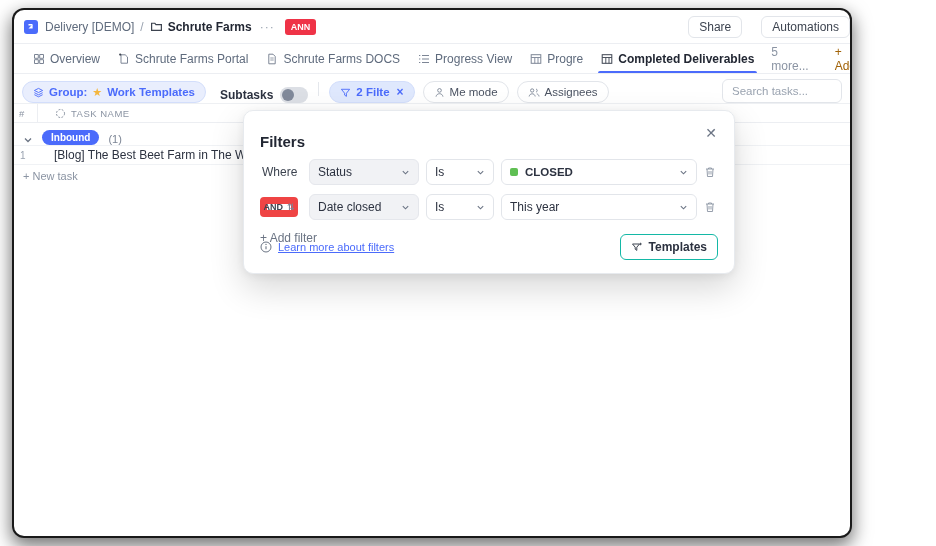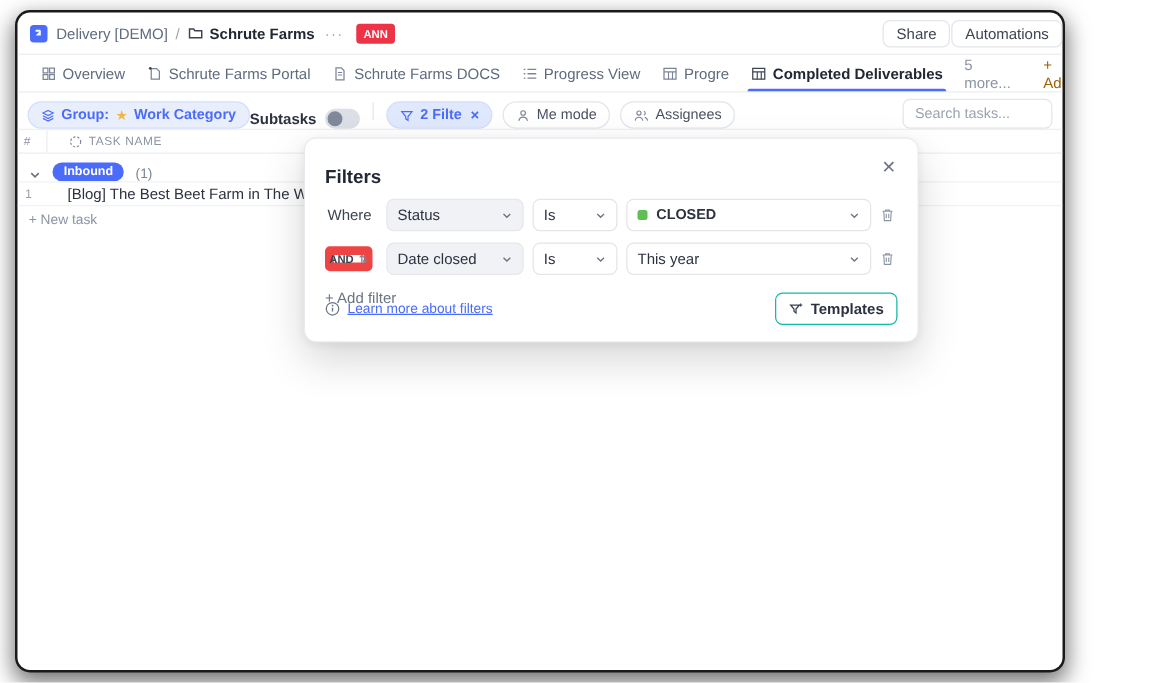--- a/index.html
+++ b/index.html
@@ -16,41 +16,41 @@
   .ic-blue { color:var(--accent); }
 
   
   .topbar { height:34px; display:flex; align-items:center; padding:0 10px; border-bottom:1px solid #eceef2; flex:0 0 auto; }
   .logo { width:14px; height:14px; background:var(--accent); border-radius:3px; display:flex; align-items:center; justify-content:center; margin-right:7px; }
   .crumb-gray { font-size:12px; color:#5f6b7d; }
   .crumb-sep { font-size:12px; color:#9aa3b0; margin:0 6px; }
   .crumb-strong { font-size:12px; font-weight:bold; color:#222733; margin-left:5px; }
   .more-dots { font-size:12px; color:#9aa3b0; margin-left:8px; letter-spacing:1px; }
   .badge { background:var(--badge-red); color:#fff; font-size:9px; font-weight:bold; padding:3px 6px; border-radius:3px; margin-left:10px; }
-  .topbar-right { margin-left:auto; margin-right:-10px; display:flex; gap:1px;padding-left:23px; }
+  .topbar-right { margin-left:auto; margin-right:-10px; display:flex; gap:19px;padding-left:23px; }
   .btn-ghost { height:22px; display:flex; align-items:center; padding:0 10px; border:1px solid #e2e5ea; border-radius:6px;
                background:#fff; font-size:12px; color:#3d4450; white-space:nowrap; }
 
   
   .tabbar { height:30px; display:flex; align-items:stretch; padding:0 10px; border-bottom:1px solid #eceef2; flex:0 0 auto; }
   .tab { display:flex; align-items:center; gap:5px; padding:0 9px; font-size:12px; color:#5f6b7d; position:relative; white-space:nowrap; }
   .tab.active { color:#222733; font-weight:bold; }
   .tab.active::after { content:""; position:absolute; left:6px; right:6px; bottom:0; height:2px; background:var(--accent); border-radius:2px 2px 0 0; }
   .tab-more { display:flex; align-items:center; font-size:12px; color:#8b94a3; padding:0 8px; }
   .vdiv { width:1px; height:14px; background:#e4e7ec; align-self:center; margin:0 4px; }
   .tab-add { display:flex; align-items:center; font-size:12px; color:#a16207; padding:0 10px; }
   .tabbar-right { margin-left:auto; margin-right:-12px; display:flex; align-items:center; gap:6px; }
   .customize { display:flex; align-items:center; gap:5px; font-size:12px; color:#4a5261; padding:0 6px; }
 
   
   .toolbar { height:30px; display:flex; align-items:flex-end; padding:0 8px; border-bottom:1px solid #eef0f3; flex:0 0 auto; }
   .pill { height:22px; display:flex; align-items:center; gap:5px; border-radius:12px; padding:0 10px; font-size:11.5px; white-space:nowrap; }
   .pill-group { background:#e9eefd; border:1px solid #d3defb; color:var(--accent); font-weight:bold; }
   .star { color:#f4b63e; font-size:11px; }
-  .subtasks { display:flex; align-items:center; gap:7px; font-size:12px; font-weight:bold; color:#2c3240; }
+  .subtasks { display:flex; align-items:center; gap:7px; margin-left:14px; font-size:12px; font-weight:bold; color:#2c3240; }
   .toggle { width:28px; height:16px; background:#dcdfe5; border-radius:9px; position:relative; }
   .toggle .knob { position:absolute; left:2px; top:2px; width:12px; height:12px; border-radius:50%; background:#80899a; }
   .pill-filters { background:#dfe8fd; color:var(--accent); font-weight:bold; border:1px solid #d3defb; }
   .pill-filters .x { font-size:12px; margin-left:2px; }
   .pill-plain { background:#fff; border:1px solid #e2e5ea; color:#4a5261; }
   .search { margin-left:auto; width:120px; height:24px; border:1px solid #e2e5ea; border-radius:6px; padding:0 9px; font-size:11.5px; color:#4a5261;
             font-family:"Liberation Sans","DejaVu Sans",sans-serif; outline:none; }
   .search::placeholder { color:#9aa3b0; }
 
   
@@ -191,21 +191,21 @@
   <div class="toolbar">
     <div class="pill pill-group">
       <span class="ic ic-blue">
         <svg width="11" height="11" viewBox="0 0 12 12">
             <path d="M6 1.5l4.5 2.3L6 6 1.5 3.8z" fill="none" stroke="currentColor"></path>
             <path d="M1.5 6.2L6 8.5l4.5-2.3M1.5 8.4L6 10.7l4.5-2.3" fill="none" stroke="currentColor"></path>
           </svg>
       </span>
       <span>Group:</span>
       <span class="star">★</span>
-      <span>Work Category</span>
+      <span>Work Templates</span>
     </div>
     <div class="subtasks">
       <span>Subtasks</span>
       <span class="toggle">
           <span class="knob"></span>
         </span>
     </div>
     <div class="vdiv" style="margin:0 10px;"></div>
     <div class="pill pill-filters">
       <span class="ic ic-blue">

